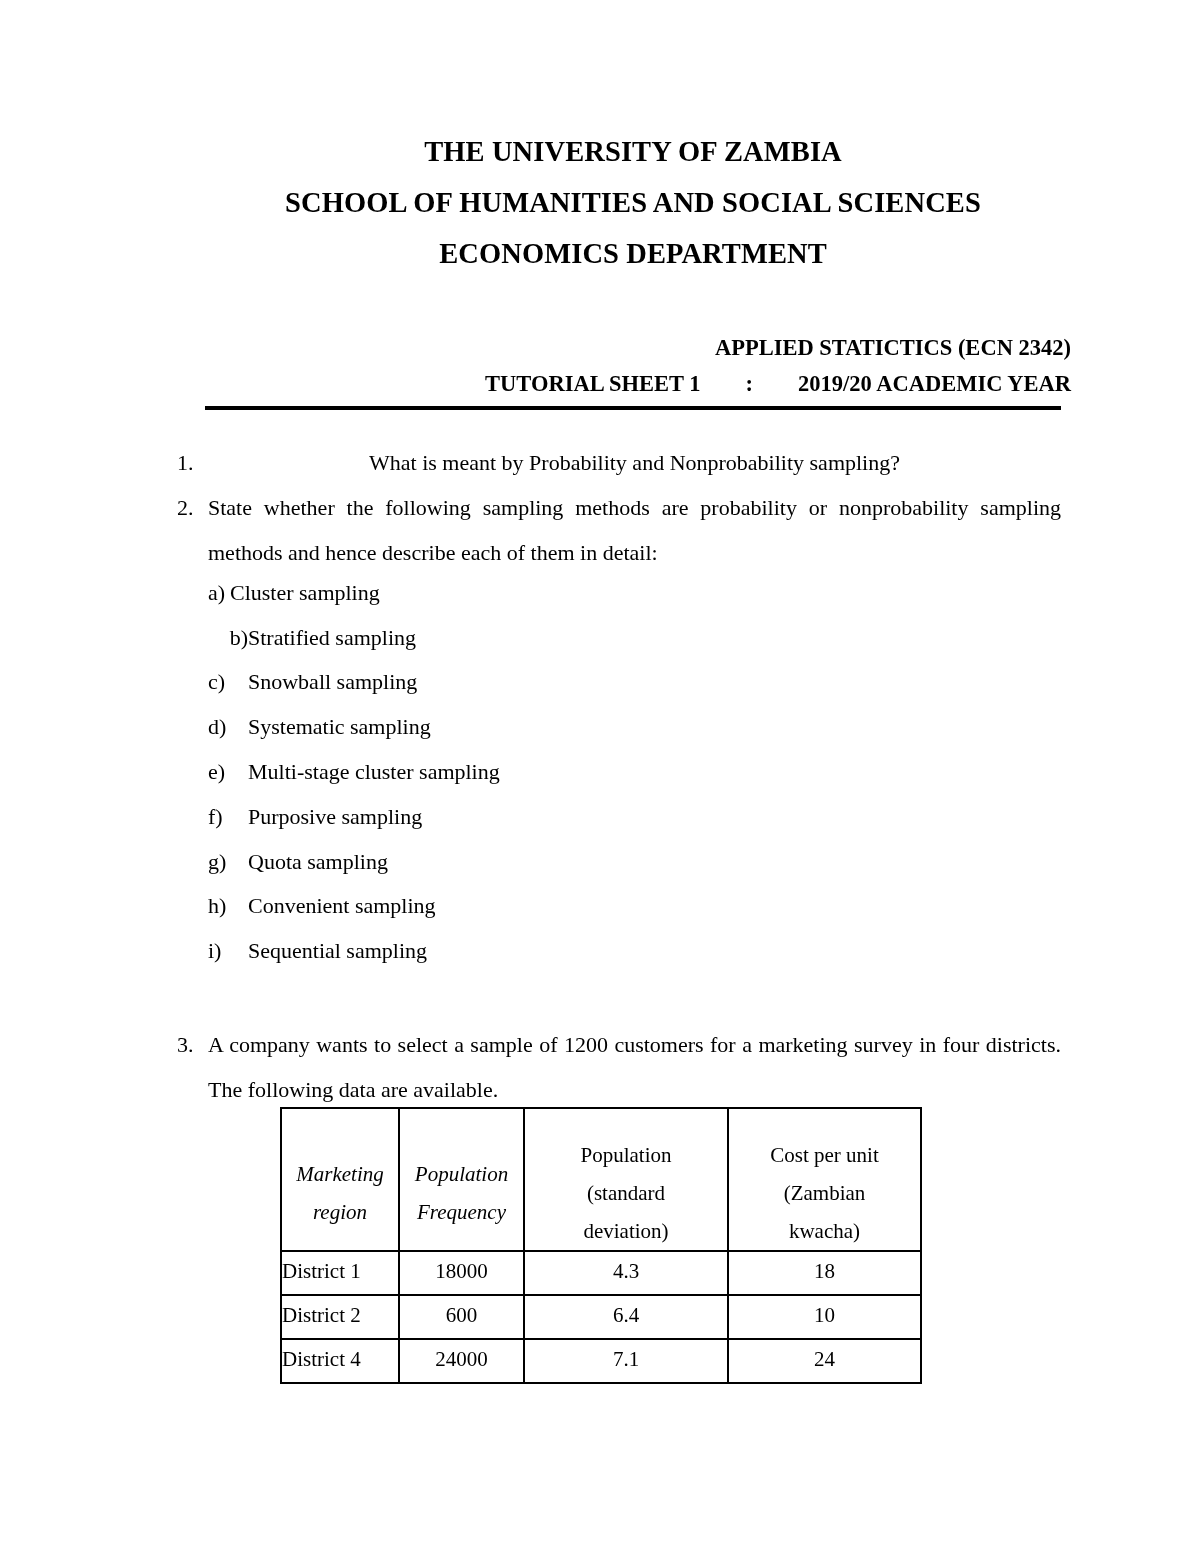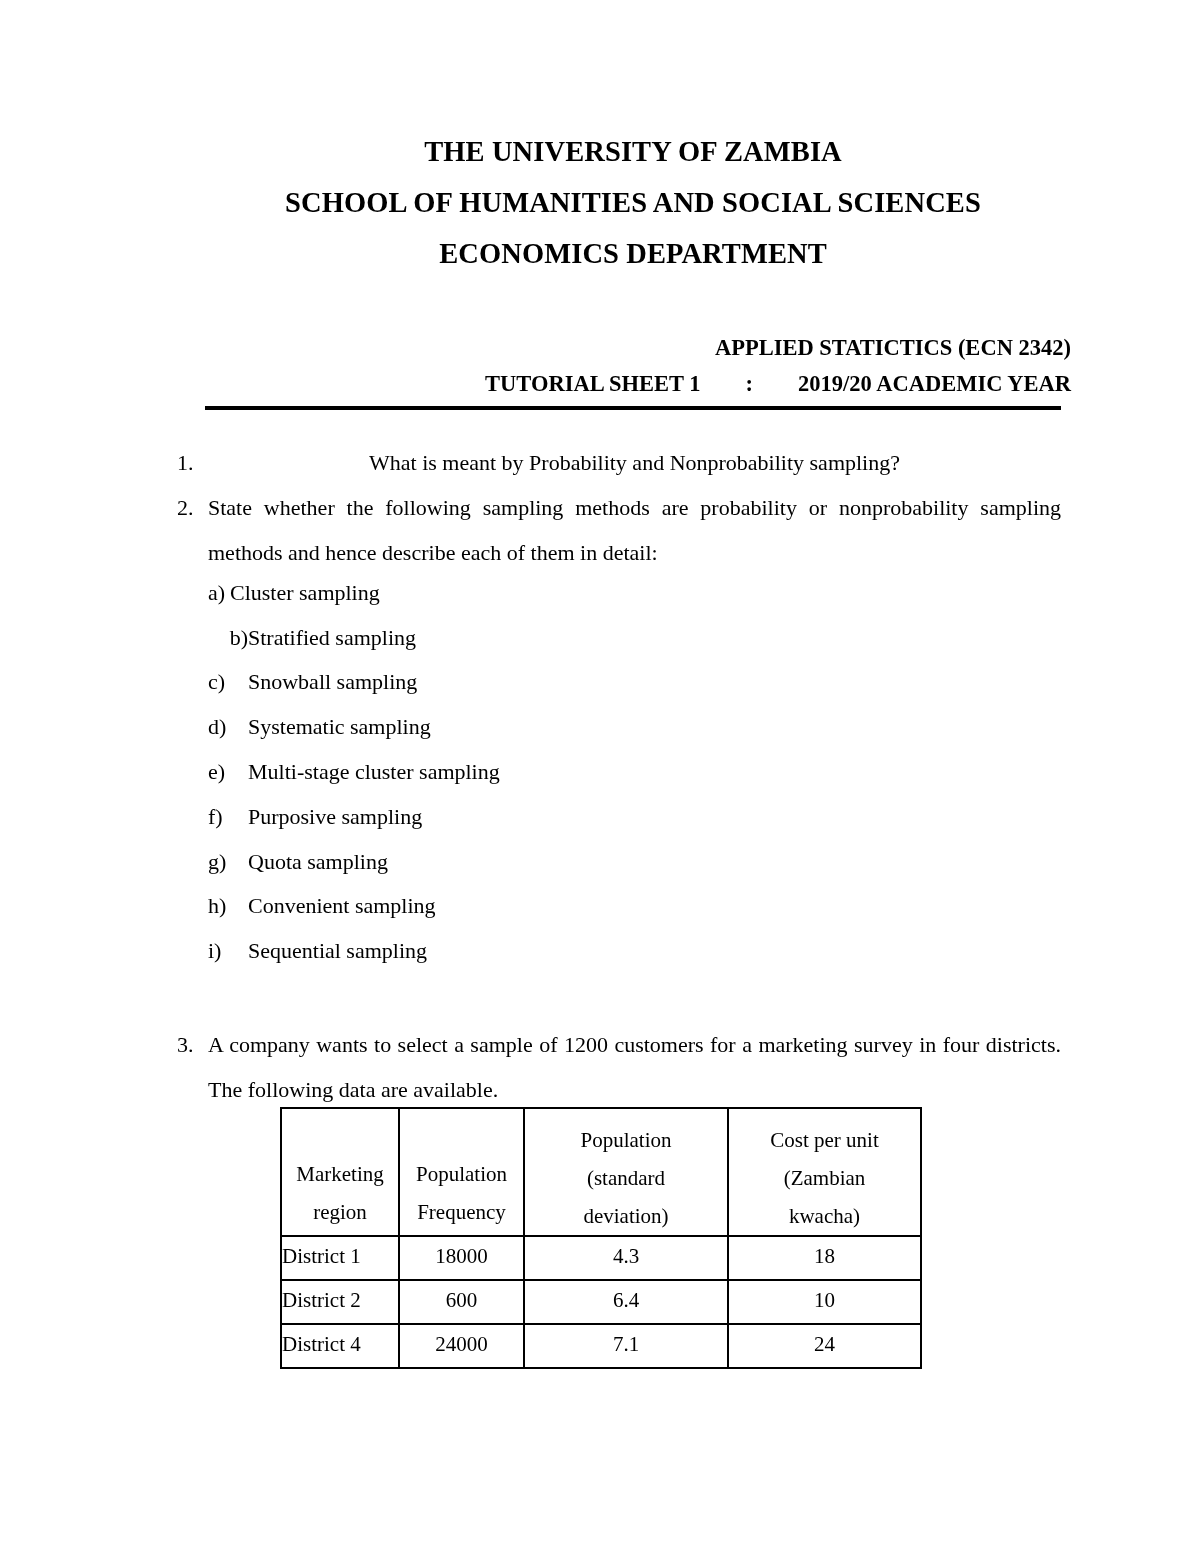--- a/index.html
+++ b/index.html
@@ -131,21 +131,22 @@
   .col-c { width: 204px; }
   .col-d { width: 193px; }
 
   .hdr-cell {
     height: 122px;
     vertical-align: bottom;
     text-align: center;
     padding-bottom: 3px;
   }
   .hdr-cell.narrow {
-    padding-bottom: 4px;
+    padding-bottom: 19px;
+    font-style: italic;
   }
   .hdr-line { display: block; }
 
   .region-cell {
     height: 42px;
     text-align: left;
     padding-left: 7px;
     vertical-align: top;
   }
   .val-cell {

